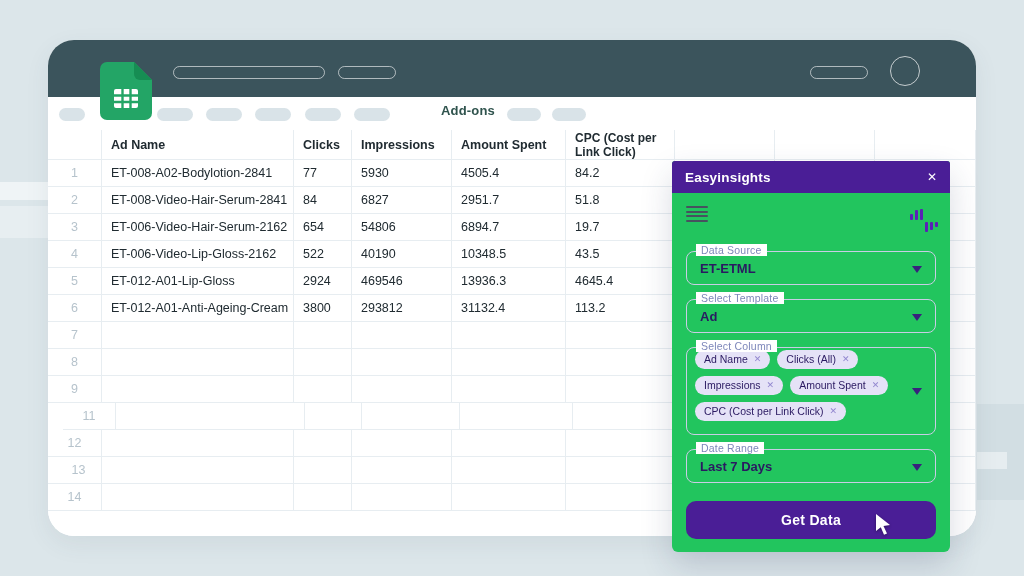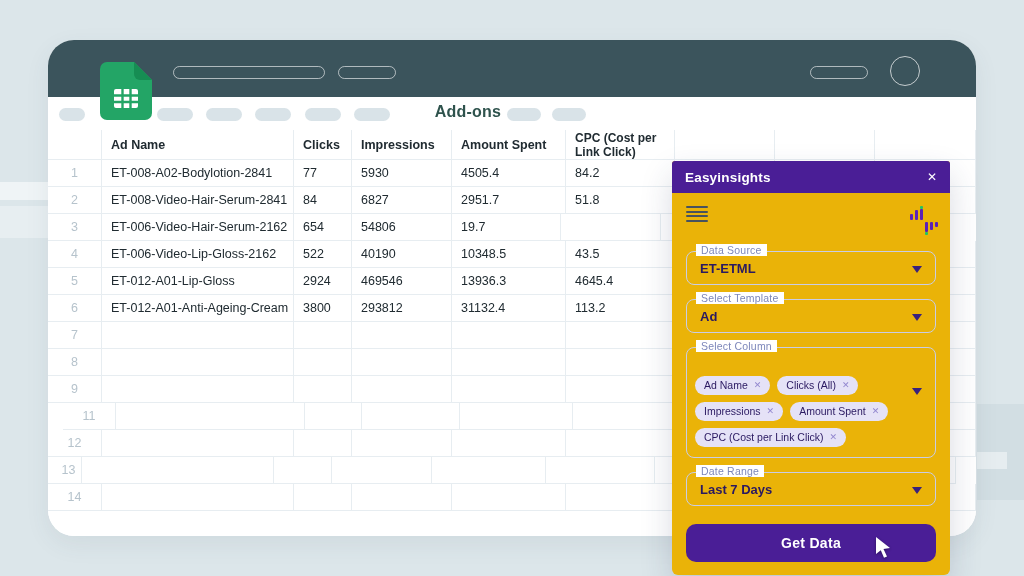--- a/index.html
+++ b/index.html
@@ -31,34 +31,34 @@
   .tb-pill { position:absolute; top:11px; height:13px; background:#d9e3e8; border-radius:7px; }
   .tb-pill.t1 { left:11px;  width:26px; }
   .tb-pill.t2 { left:109px; width:36px; }
   .tb-pill.t3 { left:158px; width:36px; }
   .tb-pill.t4 { left:207px; width:36px; }
   .tb-pill.t5 { left:257px; width:36px; }
   .tb-pill.t6 { left:306px; width:36px; }
   .tb-pill.t7 { left:459px; width:34px; }
   .tb-pill.t8 { left:504px; width:34px; }
   .addons { position:absolute; left:360px; top:6px; width:120px; text-align:center;
-            font-size:16px; font-weight:bold; color:#2f534d; letter-spacing:.2px; }
+            font-size:13px; font-weight:bold; color:#2f534d; letter-spacing:.2px; }
 
   
   .sheet { position:absolute; left:0; top:90px; right:0; bottom:0; background:#fff; }
   .srow { display:flex; }
   .cell { border-right:1px solid #e7edf1; border-bottom:1px solid #e7edf1;
           font-size:12.5px; color:#202b31; padding:0 0 0 9px; display:flex; align-items:center;
           white-space:nowrap; overflow:hidden; }
   .cell.num { justify-content:center; padding:0; color:#b6c3cc; font-size:12.5px; }
   .srow.head .cell { font-weight:bold; }
   .srow.head .cell.wrap { white-space:normal; line-height:1.12; font-size:12px; padding-top:2px; }
 
   
-  .panel { position:absolute; left:672px; top:161px; width:278px; background:#eab308;
+  .panel { position:absolute; left:672px; top:161px; width:278px; background:#22c55e;
            border-radius:3px 3px 6px 6px; box-shadow:0 14px 32px rgba(40,50,90,.18); z-index:10; }
   .panel-header { height:32px; background:#4a1e96; display:flex; align-items:center;
                   justify-content:space-between; padding:0 13px; border-radius:3px 3px 0 0; }
   .panel-title { color:#ffffff; font-size:13.5px; font-weight:bold; letter-spacing:.2px; }
   .panel-close { color:#ffffff; font-size:12px; cursor:pointer; line-height:1; }
   .panel-body { padding:10px 14px 13px 14px; }
 
   .panel-toprow { display:flex; justify-content:space-between; align-items:flex-start; height:34px; padding-top:3px; }
   .hamburger div { width:22px; height:2px; background:#47525f; margin-bottom:2.5px; border-radius:1px; }
   .ei-logo { position:relative; width:26px; height:32px; }
@@ -73,21 +73,21 @@
   .ei-logo .b6 { left:25px; top:16px; height:5px; }
 
   .fieldset { position:relative; border:1px solid #c9cde5; border-radius:8px; margin-top:14px; }
   .fieldset.simple { height:34px; }
   .f-label { position:absolute; top:-8px; left:9px; background:#ffffff; padding:0 5px;
              font-size:10.5px; color:#7d87ba; letter-spacing:.2px; }
   .f-value { font-size:13px; font-weight:bold; color:#2a1961; padding:9px 0 0 13px; }
   .caret { position:absolute; right:13px; top:14px; width:0; height:0;
            border-left:5px solid transparent; border-right:5px solid transparent;
            border-top:7px solid #38217d; }
-  .fieldset.chips-box { padding:28px 30px 10px 8px; min-height:88px; }
+  .fieldset.chips-box { padding:2px 30px 10px 8px; min-height:88px; }
   .fieldset.chips-box .caret { top:40px; }
   .chip-wrap { display:flex; flex-wrap:wrap; gap:7px 7px; }
   .chip { background:#e5e2f7; border-radius:11px; padding:3px 9px 4px 9px; font-size:10.5px;
           color:#2a1961; display:inline-flex; align-items:center; gap:6px; white-space:nowrap; }
   .chip .x { color:#9287cf; font-size:9px; cursor:pointer; }
 
   .get-data-btn { position:relative; margin-top:18px; width:100%; height:38px; background:#4a1e96;
                   border:none; border-radius:10px; color:#ffffff; font-size:14px; font-weight:bold;
                   font-family:"Liberation Sans", sans-serif; letter-spacing:.3px; cursor:pointer; }
   .cursor-arrow { position:absolute; right:42px; top:12px; width:20px; height:22px;
@@ -166,20 +166,21 @@
         <div class="cell " style="width: 109px;">51.8</div>
         <div class="cell " style="width: 100px;"></div>
         <div class="cell " style="width: 100px;"></div>
         <div class="cell " style="width: 101px;"></div>
       </div>
       <div class="srow body" style="height: 27px;">
         <div class="cell num" style="width: 54px;">3</div>
         <div class="cell " style="width: 192px;">ET-006-Video-Hair-Serum-2162</div>
         <div class="cell " style="width: 58px;">654</div>
         <div class="cell " style="width: 100px;">54806</div>
+        <div class="cell " style="width: 114px;">6894.7</div>
         <div class="cell " style="width: 109px;">19.7</div>
         <div class="cell " style="width: 100px;"></div>
         <div class="cell " style="width: 100px;"></div>
         <div class="cell " style="width: 101px;"></div>
       </div>
       <div class="srow body" style="height: 27px;">
         <div class="cell num" style="width: 54px;">4</div>
         <div class="cell " style="width: 192px;">ET-006-Video-Lip-Gloss-2162</div>
         <div class="cell " style="width: 58px;">522</div>
         <div class="cell " style="width: 100px;">40190</div>
@@ -260,21 +261,21 @@
         <div class="cell " style="width: 192px;"></div>
         <div class="cell " style="width: 58px;"></div>
         <div class="cell " style="width: 100px;"></div>
         <div class="cell " style="width: 114px;"></div>
         <div class="cell " style="width: 109px;"></div>
         <div class="cell " style="width: 100px;"></div>
         <div class="cell " style="width: 100px;"></div>
         <div class="cell " style="width: 101px;"></div>
       </div>
       <div class="srow body" style="height: 27px;">
-        <div class="cell num" style="width: 34px; padding-left: 8px;">13</div>
+        <div class="cell num" style="width: 54px; padding-left: 8px;">13</div>
         <div class="cell " style="width: 192px;"></div>
         <div class="cell " style="width: 58px;"></div>
         <div class="cell " style="width: 100px;"></div>
         <div class="cell " style="width: 114px;"></div>
         <div class="cell " style="width: 109px;"></div>
         <div class="cell " style="width: 100px;"></div>
         <div class="cell " style="width: 100px;"></div>
         <div class="cell " style="width: 101px;"></div>
       </div>
       <div class="srow body" style="height: 27px;">

